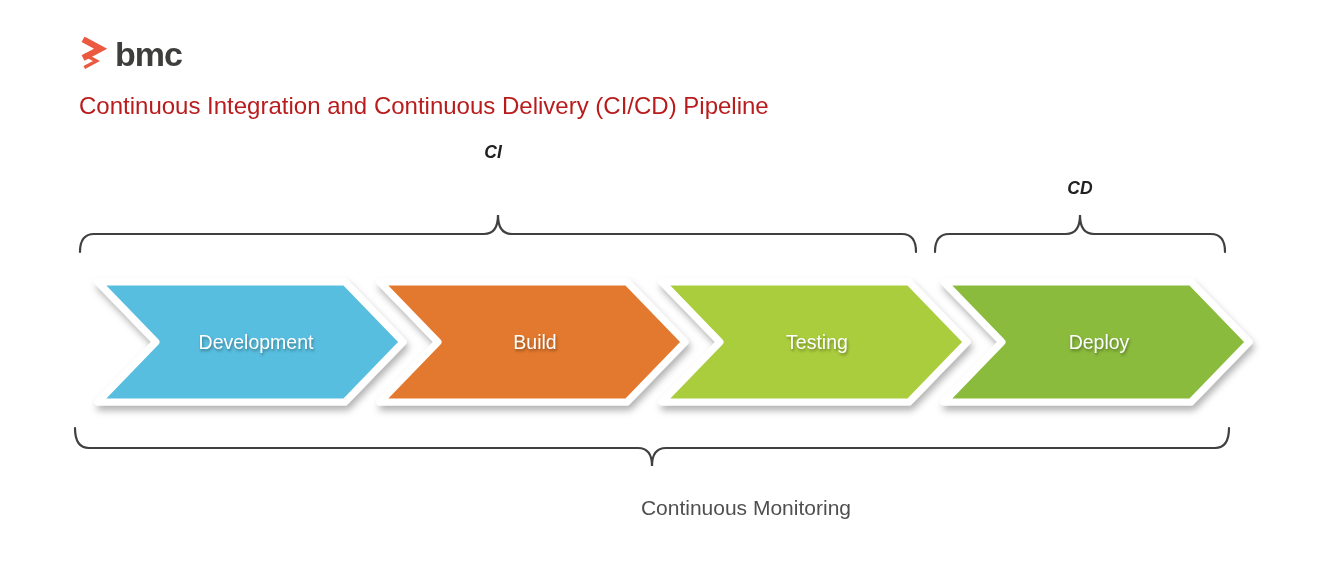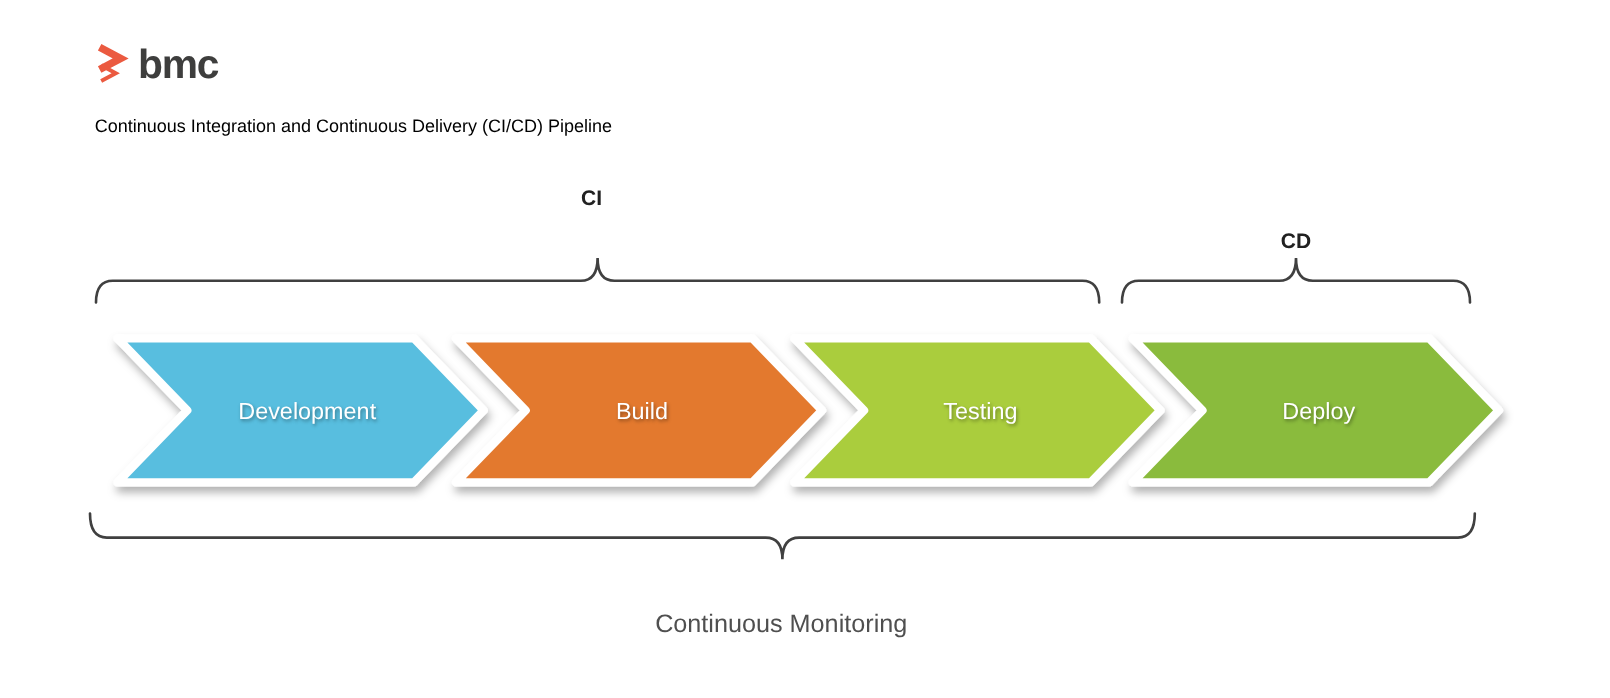--- a/index.html
+++ b/index.html
@@ -12,48 +12,48 @@
   .logo { position: absolute; left: 80px; top: 36px; display: flex; align-items: flex-end; }
   .logo-icon { display: block; margin-right: 7px; }
   .logo-text {
     font-size: 34px; font-weight: 700; letter-spacing: -1px;
     color: #3E3E3D; line-height: 36px;
   }
 
   
   .title {
     position: absolute; left: 79px; top: 93px;
-    font-size: 15px; color: #000000; line-height: 26px;
+    font-size: 24px; color: #b91c1c; line-height: 26px;
   }
 
   
   .group-label {
-    position: absolute; top: 155px; width: 60px; text-align: center;
-    font-size: 17.5px; font-weight: 700; color: #212121;
+    position: absolute; top: 142px; width: 60px; text-align: center;
+    font-size: 17.5px; font-weight: 700; color: #212121; font-style: italic;
   }
   .group-label.ci { left: 463px; }
   .group-label.cd { left: 1050px; margin-top: 36px; }
 
   
   .brace { position: absolute; overflow: visible; }
   .brace-ci { left: 78px; top: 208px; }
   .brace-cd { left: 933px; top: 208px; }
   .brace-bottom { left: 73px; top: 420px; }
 
   
   .chevrons { position: absolute; left: 86px; top: 272px; overflow: visible; }
   .stage-label {
     font-size: 19.5px; fill: #FFFFFF;
     font-family: "Liberation Sans", sans-serif;
     text-shadow: 1px 2px 3px rgba(0,0,0,0.38);
   }
 
   
   .monitoring-label {
-    position: absolute; left: 451px; top: 509px; width: 400px; text-align: center;
+    position: absolute; left: 451px; top: 496px; width: 400px; text-align: right;
     font-size: 21px; color: #4F4F4F;
   }
 </style>
 </head>
 <body>
 
 <div class="canvas">
 
   <div class="logo">
     <svg class="logo-icon" width="28" height="36" viewBox="0 0 34 42" fill="none">

